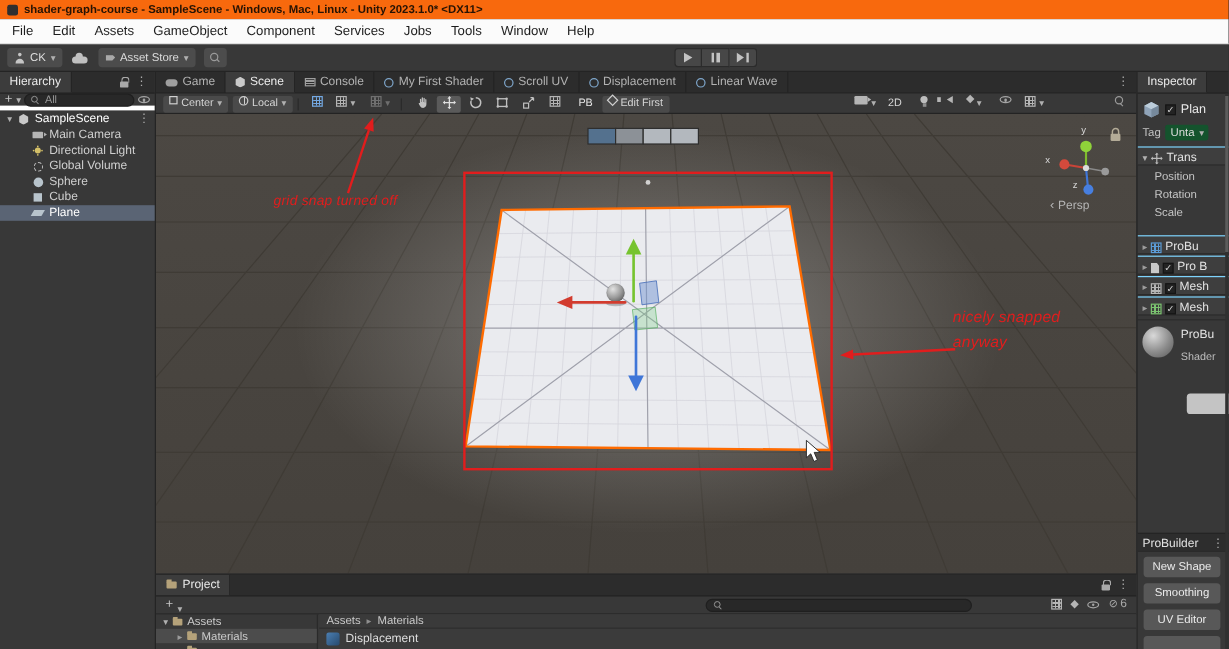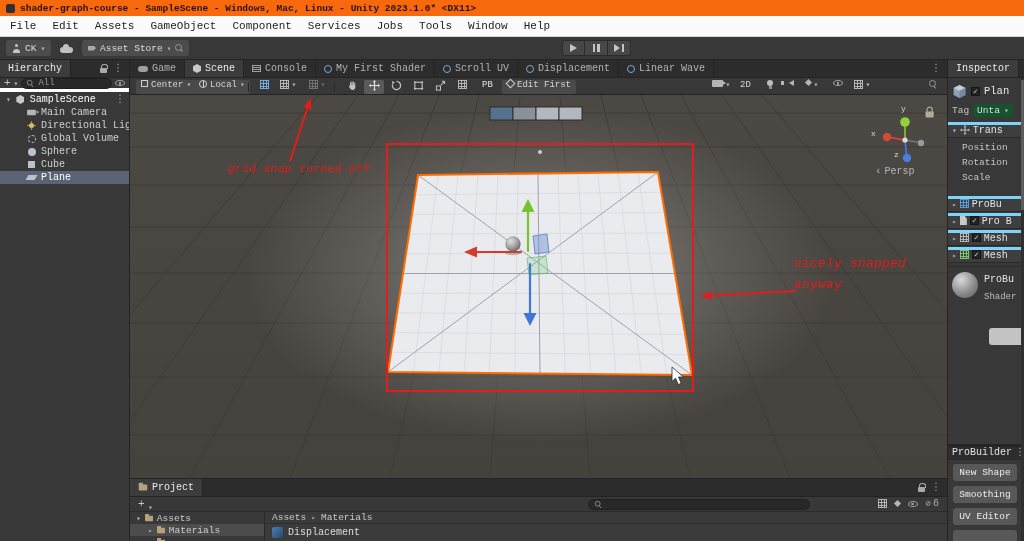--- a/index.html
+++ b/index.html
@@ -1,18 +1,18 @@
 <!DOCTYPE html>
 <html><head>
 <meta charset="utf-8">
 <style>
   *{margin:0;padding:0;box-sizing:border-box}
   html,body{background:#222}
   #app{position:relative;width:1024px;height:541px;background:#383838;overflow:hidden;
-       font-family:Liberation Mono, monospace;font-size:10px;color:#c8c8c8;user-select:none}
+       font-family:Liberation Sans, sans-serif;font-size:10px;color:#c8c8c8;user-select:none}
   .abs{position:absolute}
   .ic{display:inline-block;flex:none}
 
   
   #titlebar{position:absolute;top:0;left:0;width:100%;height:16px;background:#f8690d;
             display:flex;align-items:center;gap:5px;padding:0 6px;color:#261304;font-size:9.5px;font-weight:bold}
   .app-icon{width:9px;height:9px;border-radius:2px;background:#2f2f2f}
 
   
   #menubar{position:absolute;top:16px;left:0;width:100%;height:21px;background:#fbfbfb;
@@ -73,22 +73,22 @@
 
   
   #inspector{position:absolute;left:947px;top:60px;width:77px;height:481px;background:#383838;
              border-left:1px solid #242424;overflow:hidden}
   .insp-objrow{position:absolute;top:20px;left:0;right:0;height:22px;display:flex;align-items:center;gap:4px;padding:0 4px}
   .insp-objname{font-size:10.5px;color:#e8e8e8;white-space:nowrap}
   .tagrow{position:absolute;top:44px;left:0;right:0;display:flex;align-items:center;gap:4px;padding:0 4px;
           color:#c2c2c2;font-size:9.5px}
   .dd{height:13px;background:#14532d;border-radius:2px;display:flex;align-items:center;gap:4px;padding:0 4px;
       color:#ddd;white-space:nowrap}
-  .sec-head{position:absolute;left:0;right:0;height:16px;background:#3e3e3e;border-top:3px solid #7dd3fc;
-            border-bottom:1px solid #2a2a2a;display:flex;align-items:flex-start;gap:3px;padding:0 4px;color:#e2e2e2;
+  .sec-head{position:absolute;left:0;right:0;height:16px;background:#3e3e3e;border-top:1px solid #7dd3fc;
+            border-bottom:1px solid #2a2a2a;display:flex;align-items:flex-end;gap:3px;padding:0 4px;color:#e2e2e2;
             font-size:10px;white-space:nowrap}
   .t-row{position:absolute;left:0;right:0;height:14px;display:flex;align-items:center;padding-left:14px;
          color:#c5c5c5;font-size:9.5px}
   .chk{width:9px;height:9px;background:#232323;border:1px solid #151515;color:#cfcfcf;font-size:8px;line-height:8px;
        text-align:center;flex:none}
   .chk::after{content:'✓'}
   .matblock{position:absolute;top:206px;left:0;right:0;height:42px;border-top:1px solid #2b2b2b;display:flex;gap:6px;padding:5px 4px}
   .matball{width:26px;height:26px;border-radius:50%;background:radial-gradient(circle at 35% 30%,#d9d9d9,#8c8c8c 55%,#565656);flex:none}
   .pb-btn{position:absolute;left:5px;width:64px;height:17px;background:#585858;border-radius:3px;color:#ececec;
           font-size:9.5px;display:flex;align-items:center;justify-content:center;white-space:nowrap}

